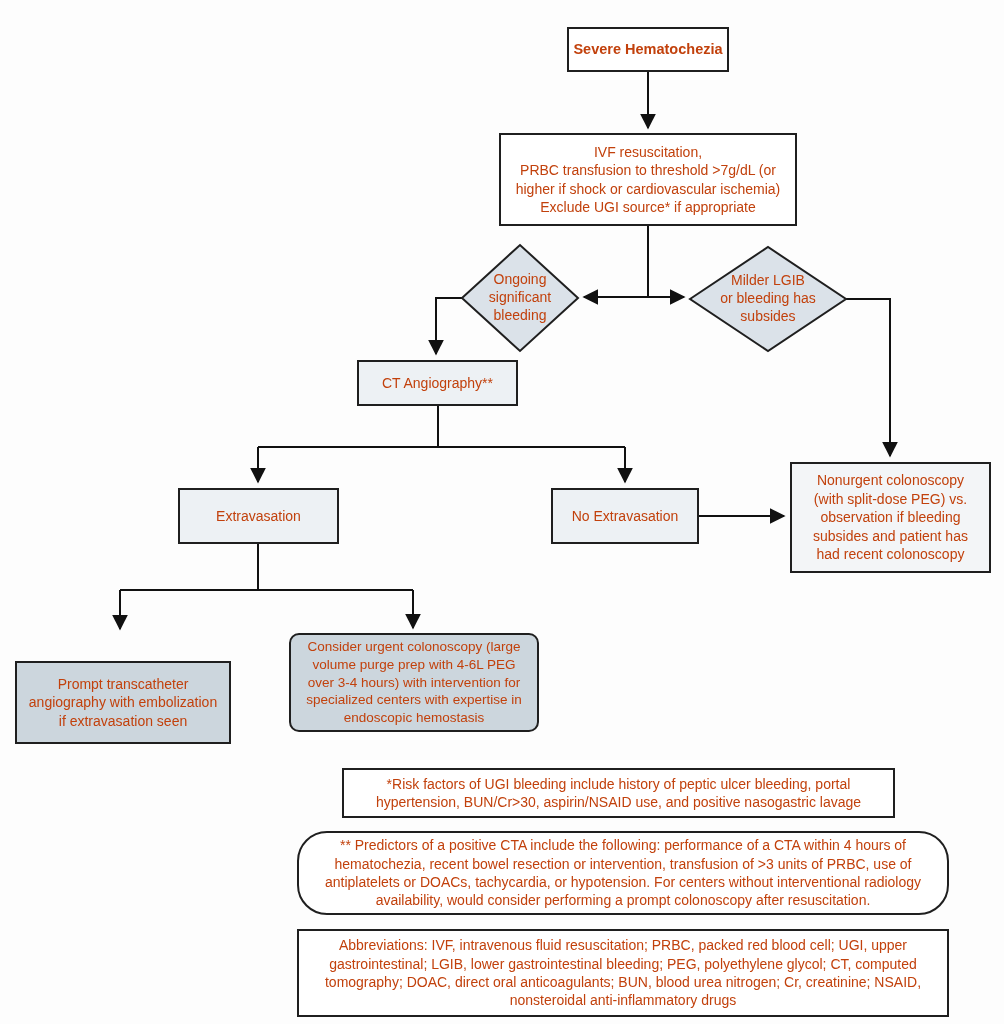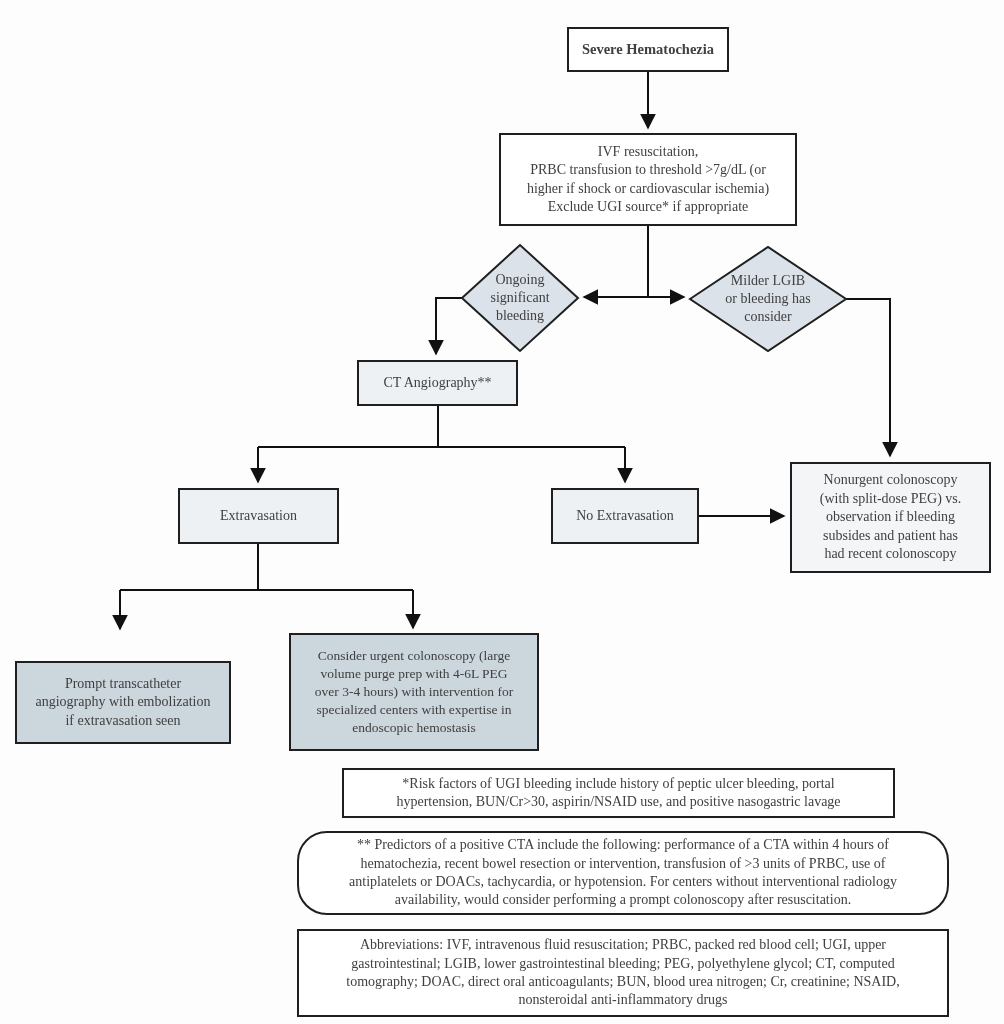--- a/index.html
+++ b/index.html
@@ -1,19 +1,19 @@
 <!DOCTYPE html>
 <html><head>
 <meta charset="utf-8">
 <style>
   html,body { margin:0; padding:0; background:#fcfcfc; }
   .canvas {
     position:relative; width:1004px; height:1024px;
     background:#fdfdfd; overflow:hidden;
-    font-family:Liberation Serif, serif; color:#404040;
+    font-family:Liberation Sans, sans-serif; color:#c2410c;
   }
   .wires { position:absolute; left:0; top:0; }
   .node, .note {
     position:absolute; box-sizing:border-box;
     display:flex; align-items:center; justify-content:center;
     text-align:center; white-space:pre-line;
     border:2px solid #1f1f1f; background:#fff;
     font-size:14px; line-height:1.32; padding:2px 4px;
   }
   .node.title { font-weight:bold; font-size:14.5px; }
@@ -70,39 +70,39 @@
 PRBC transfusion to threshold &gt;7g/dL (or
 higher if shock or cardiovascular ischemia)
 Exclude UGI source* if appropriate</div>
 
   <div class="diamond-label" style="left:462px; top:247px; width:116px; height:102px;">Ongoing
 significant
 bleeding</div>
 
   <div class="diamond-label" style="left:692px; top:249px; width:152px; height:100px;">Milder LGIB
 or bleeding has
-consider</div>
+subsides</div>
 
   <div class="node" style="left: 357px; top: 360px; width: 161px; height: 46px; background: rgb(237, 241, 244);">CT Angiography**</div>
 
   <div class="node" style="left: 551px; top: 488px; width: 148px; height: 56px; background: rgb(237, 241, 244);">No Extravasation</div>
 
   <div class="node" style="left: 178px; top: 488px; width: 161px; height: 56px; background: rgb(237, 241, 244);">Extravasation</div>
 
   <div class="node" style="left: 790px; top: 462px; width: 201px; height: 111px; background: rgb(243, 245, 247);">Nonurgent colonoscopy
 (with split-dose PEG) vs.
 observation if bleeding
 subsides and patient has
 had recent colonoscopy</div>
 
   <div class="node" style="left: 15px; top: 634px; width: 216px; height: 83px; background: rgb(204, 214, 221); margin-top: 27px;">Prompt transcatheter
 angiography with embolization
 if extravasation seen</div>
 
-  <div class="node small" style="left: 289px; top: 633px; width: 250px; height: 118px; background: rgb(204, 214, 221);">Consider urgent colonoscopy (large
+  <div class="node small" style="left: 289px; top: 633px; width: 250px; height: 99px; background: rgb(204, 214, 221); border-radius: 10px;">Consider urgent colonoscopy (large
 volume purge prep with 4-6L PEG
 over 3-4 hours) with intervention for
 specialized centers with expertise in
 endoscopic hemostasis</div>
 
   <div class="note" style="left: 342px; top: 768px; width: 553px; height: 50px; background: rgb(255, 255, 255);">*Risk factors of UGI bleeding include history of peptic ulcer bleeding, portal
 hypertension, BUN/Cr&gt;30, aspirin/NSAID use, and positive nasogastric lavage</div>
 
   <div class="note" style="left: 297px; top: 831px; width: 652px; height: 84px; background: rgb(255, 255, 255); border-radius: 30px;">** Predictors of a positive CTA include the following: performance of a CTA within 4 hours of
 hematochezia, recent bowel resection or intervention, transfusion of &gt;3 units of PRBC, use of

